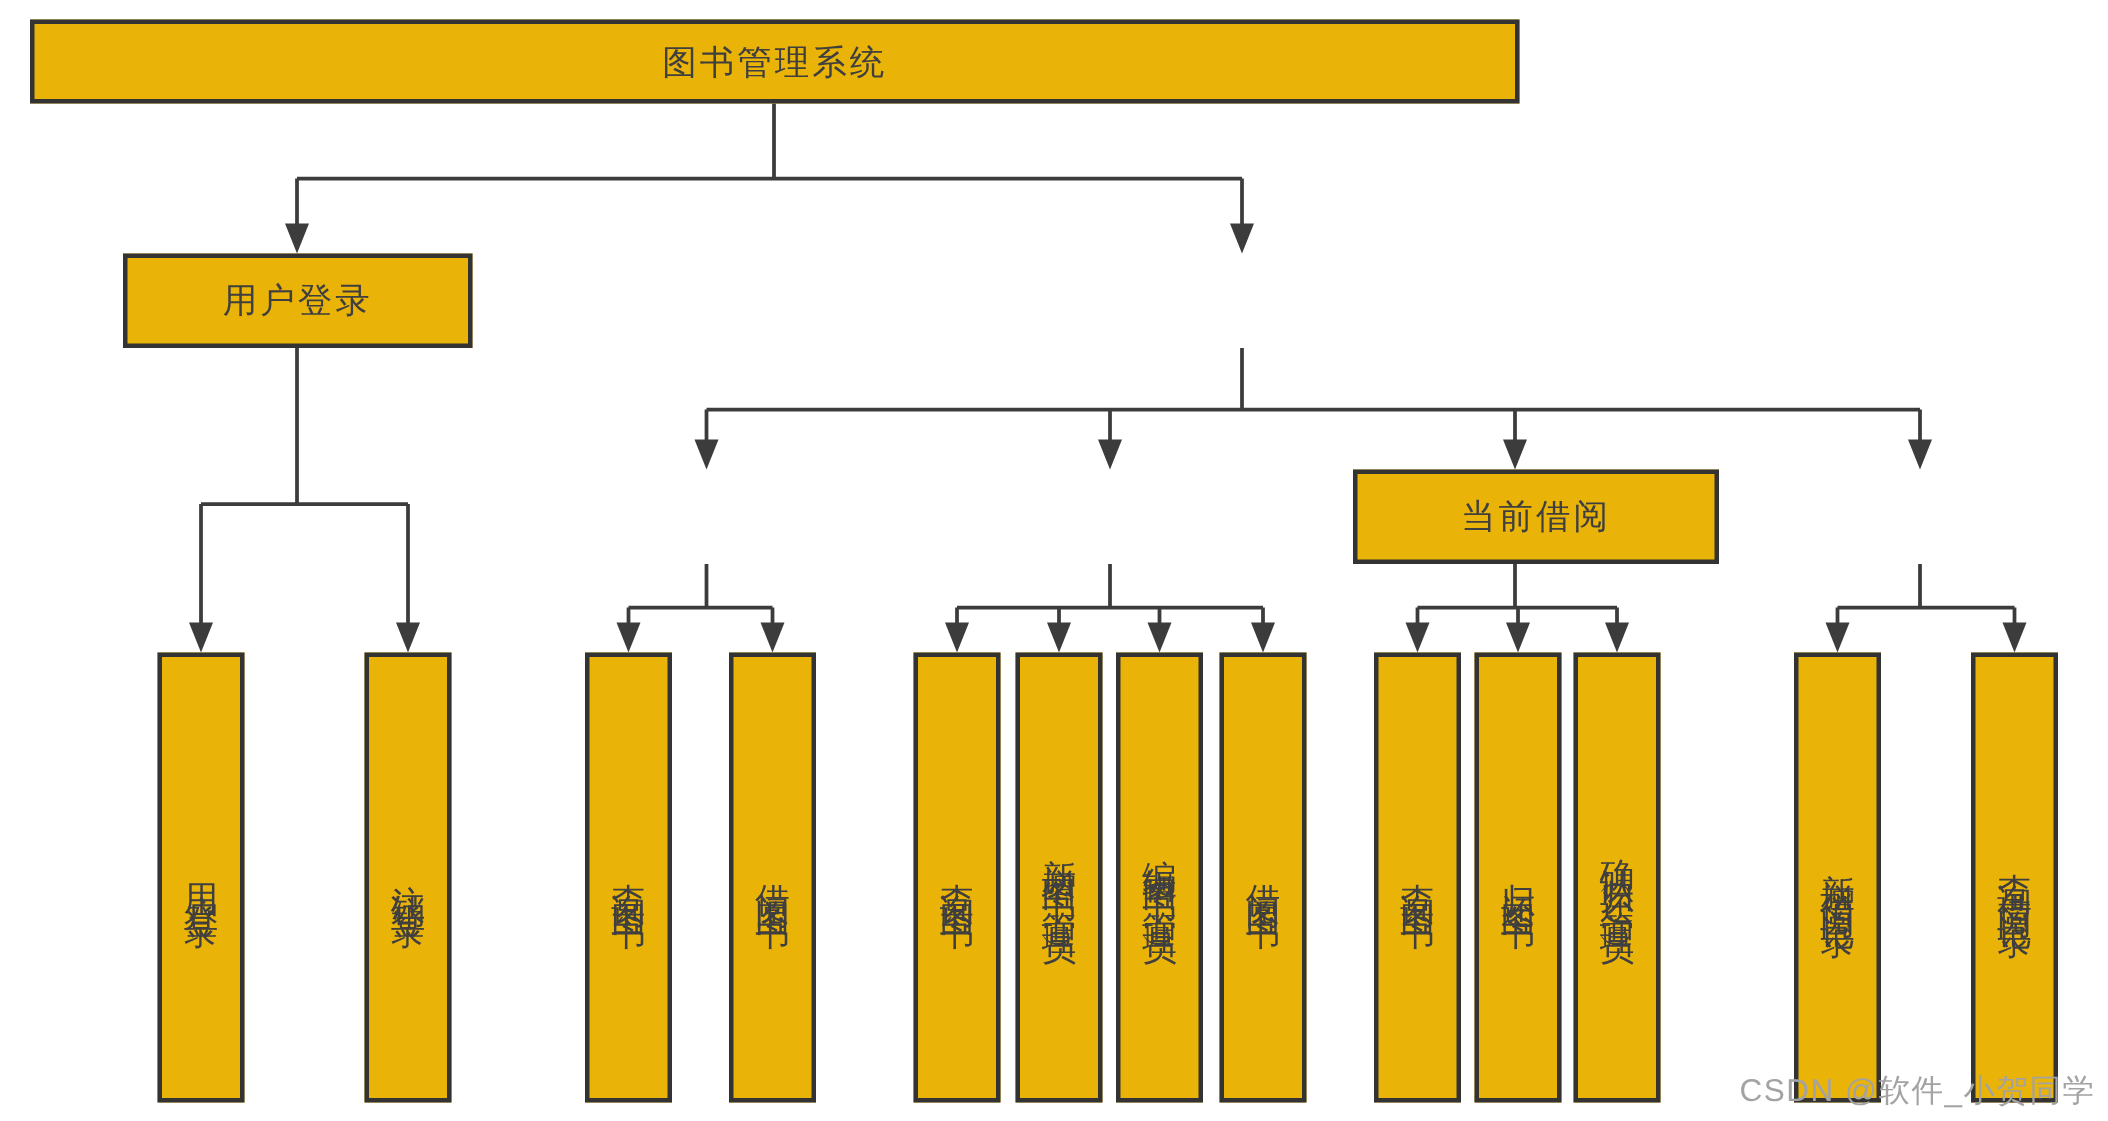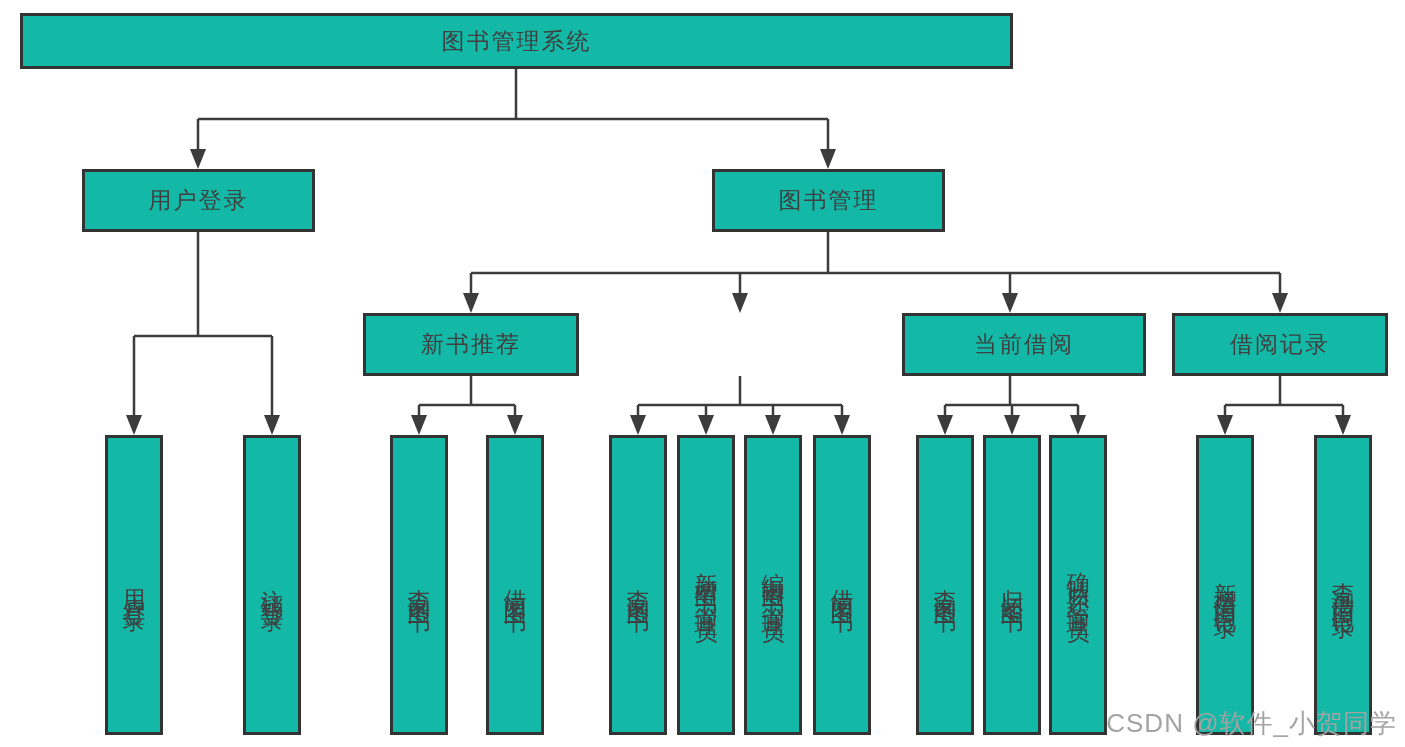--- a/index.html
+++ b/index.html
@@ -32,40 +32,40 @@
     fill:none;
   }
   .head{
     fill:var(--line,#3c3c3c);
     stroke:none;
   }
   .box{
     position:absolute;
     box-sizing:border-box;
     border:3px solid var(--box-border,#333333);
-    background:#14b8a6;
+    background:#eab308;
     color:var(--text,#3f3f3f);
     display:flex;
     align-items:center;
     justify-content:center;
     font-size:23px;
     letter-spacing:2px;
     line-height:1;
   }
   .vbox{
     writing-mode:vertical-rl;
     letter-spacing:7px;
     font-size:23px;
     text-align:center;
   }
   .watermark{
     position:absolute;
     right:8px;
     bottom:6px;
-    font-size:26px;
+    font-size:21px;
     color:var(--watermark,#a3a3a3);
     letter-spacing:1px;
     z-index:5;
     white-space:nowrap;
   }
 </style>
 </head>
 <body>
 
 <div class="stage">
@@ -109,25 +109,22 @@
     <g>
       <path class="wire" d="M1280,376 V405 M1225,405 H1343 M1225,405 V417 M1343,405 V417"></path>
       <path class="head" d="M1217,415 h16 L1225,435 Z"></path>
       <path class="head" d="M1335,415 h16 L1343,435 Z"></path>
     </g>
   </svg>
 
   <div class="box" style="left:20px;top:13px;width:993px;height:56px">图书管理系统</div>
 
   <div class="box" style="left:82px;top:169px;width:233px;height:63px">用户登录</div>
-  <div class="box" style="left:712px;top:169px;width:233px;height:63px">图书管理</div>
 
-  <div class="box" style="left:363px;top:313px;width:216px;height:63px">新书推荐</div>
   <div class="box" style="left:902px;top:313px;width:244px;height:63px">当前借阅</div>
-  <div class="box" style="left:1172px;top:313px;width:216px;height:63px">借阅记录</div>
 
   <div class="box vbox" style="left:105px;top:435px;width:58px;height:300px">用户登录</div>
   <div class="box vbox" style="left:243px;top:435px;width:58px;height:300px">注销登录</div>
 
   <div class="box vbox" style="left:390px;top:435px;width:58px;height:300px">查询图书</div>
   <div class="box vbox" style="left:486px;top:435px;width:58px;height:300px">借阅图书</div>
 
   <div class="box vbox" style="left:609px;top:435px;width:58px;height:300px">查询图书</div>
   <div class="box vbox" style="left:677px;top:435px;width:58px;height:300px">新增图书（管理员）</div>
   <div class="box vbox" style="left:744px;top:435px;width:58px;height:300px">编辑图书（管理员）</div>

